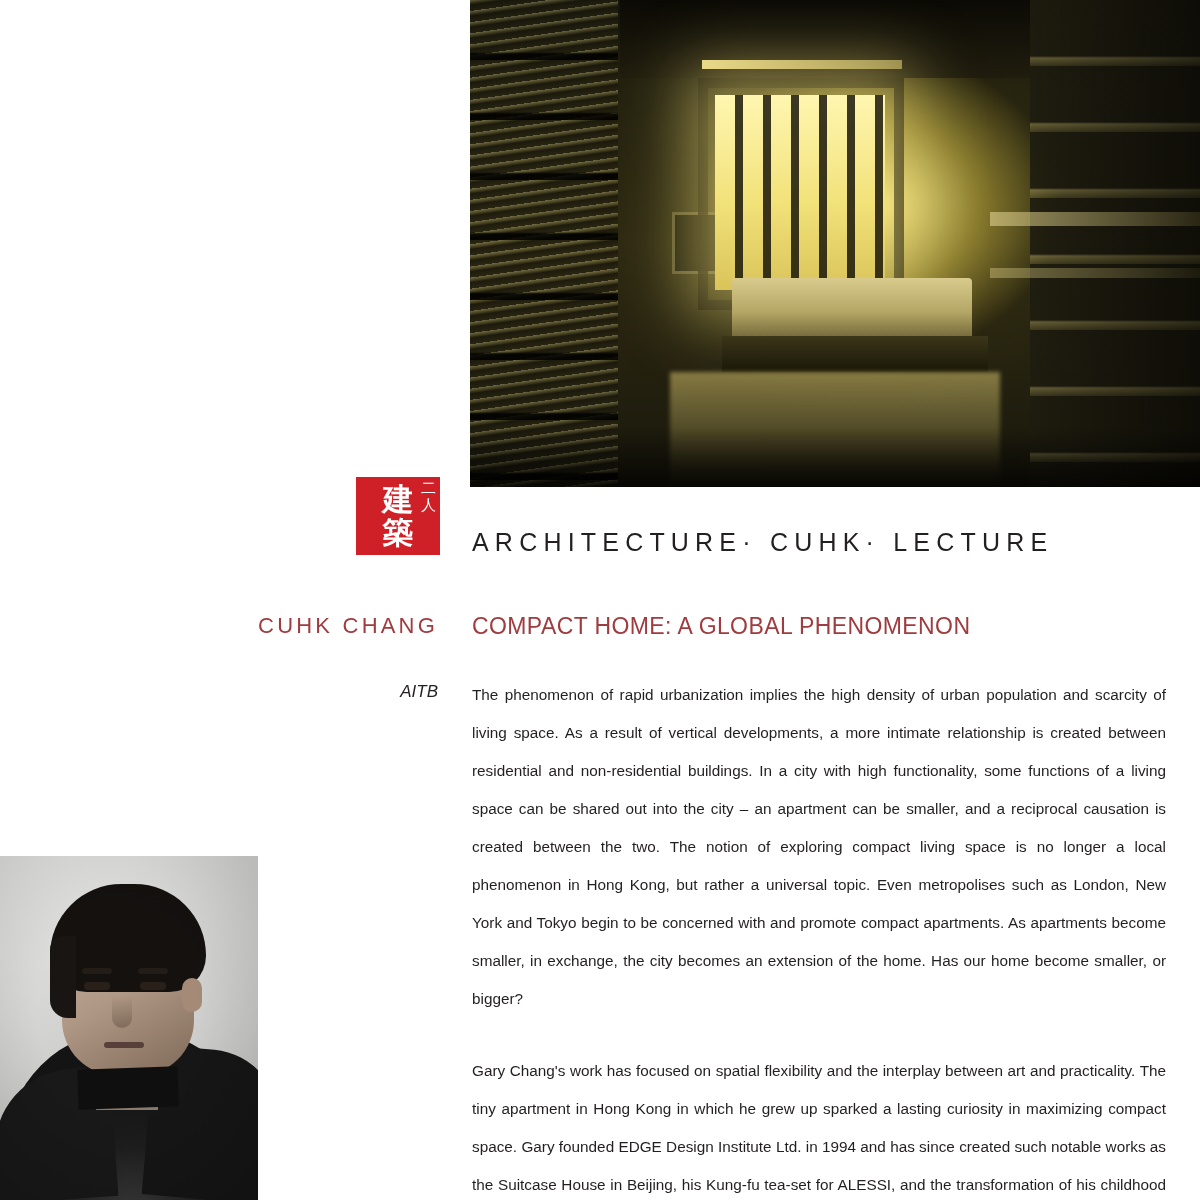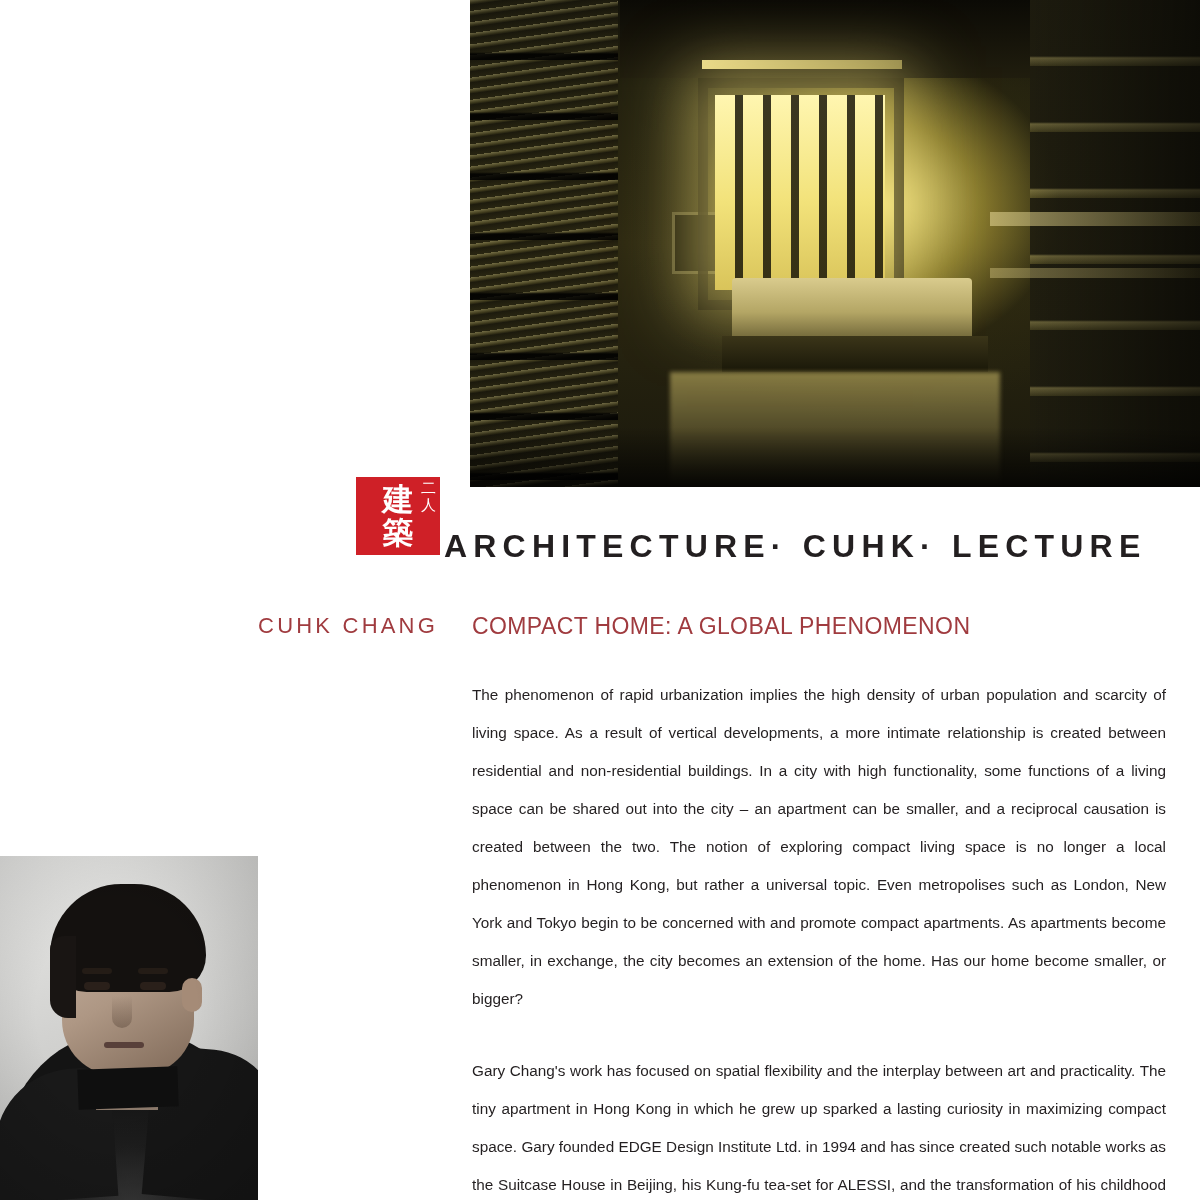--- a/index.html
+++ b/index.html
@@ -187,25 +187,25 @@
     right: 4px;
     top: 2px;
     font-size: 15px;
     line-height: 17px;
     text-align: right;
   }
 
   
   .headline {
     position: absolute;
-    left: 444px;
+    left: 472px;
     top: 528px;
-    font-size: 32px;
+    font-size: 25px;
     letter-spacing: 6.2px;
-    font-weight: 700;
+    font-weight: 400;
     color: #231f20;
     white-space: nowrap;
   }
 
   
   .speaker-name {
     position: absolute;
     right: 762px;
     top: 613px;
     width: 400px;
@@ -378,20 +378,21 @@
     <div>二</div>
     <div>人</div>
   </div>
 </div>
 
 <div class="headline">ARCHITECTURE· CUHK· LECTURE</div>
 
 <div class="speaker-name">CUHK CHANG</div>
 
 <div class="details">
+  <div>AITB</div>
 </div>
 
 <div class="lecture-title">COMPACT HOME: A GLOBAL PHENOMENON</div>
 
 <div class="body-text">
   <p>The phenomenon of rapid urbanization implies the high density of urban population and scarcity of living space. As a result of vertical developments, a more intimate relationship is created between residential and non-residential buildings. In a city with high functionality, some functions of a living space can be shared out into the city – an apartment can be smaller, and a reciprocal causation is created between the two. The notion of exploring compact living space is no longer a local phenomenon in Hong Kong, but rather a universal topic. Even metropolises such as London, New York and Tokyo begin to be concerned with and promote compact apartments. As apartments become smaller, in exchange, the city becomes an extension of the home. Has our home become smaller, or bigger?</p>
   <p>Gary Chang's work has focused on spatial flexibility and the interplay between art and practicality. The tiny apartment in Hong Kong in which he grew up sparked a lasting curiosity in maximizing compact space. Gary founded EDGE Design Institute Ltd. in 1994 and has since created such notable works as the Suitcase House in Beijing, his Kung-fu tea-set for ALESSI, and the transformation of his childhood and current 32 m2 apartment.</p>
 </div>
 
 <div class="portrait">

